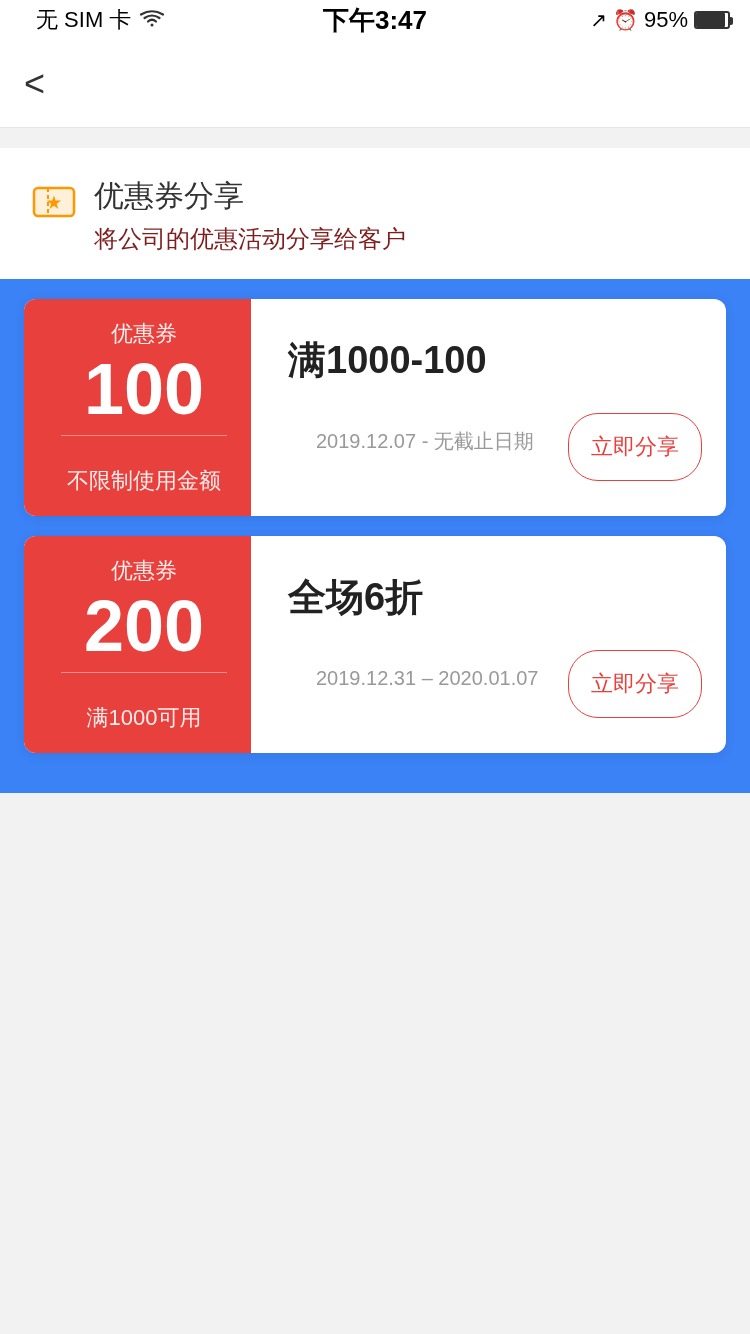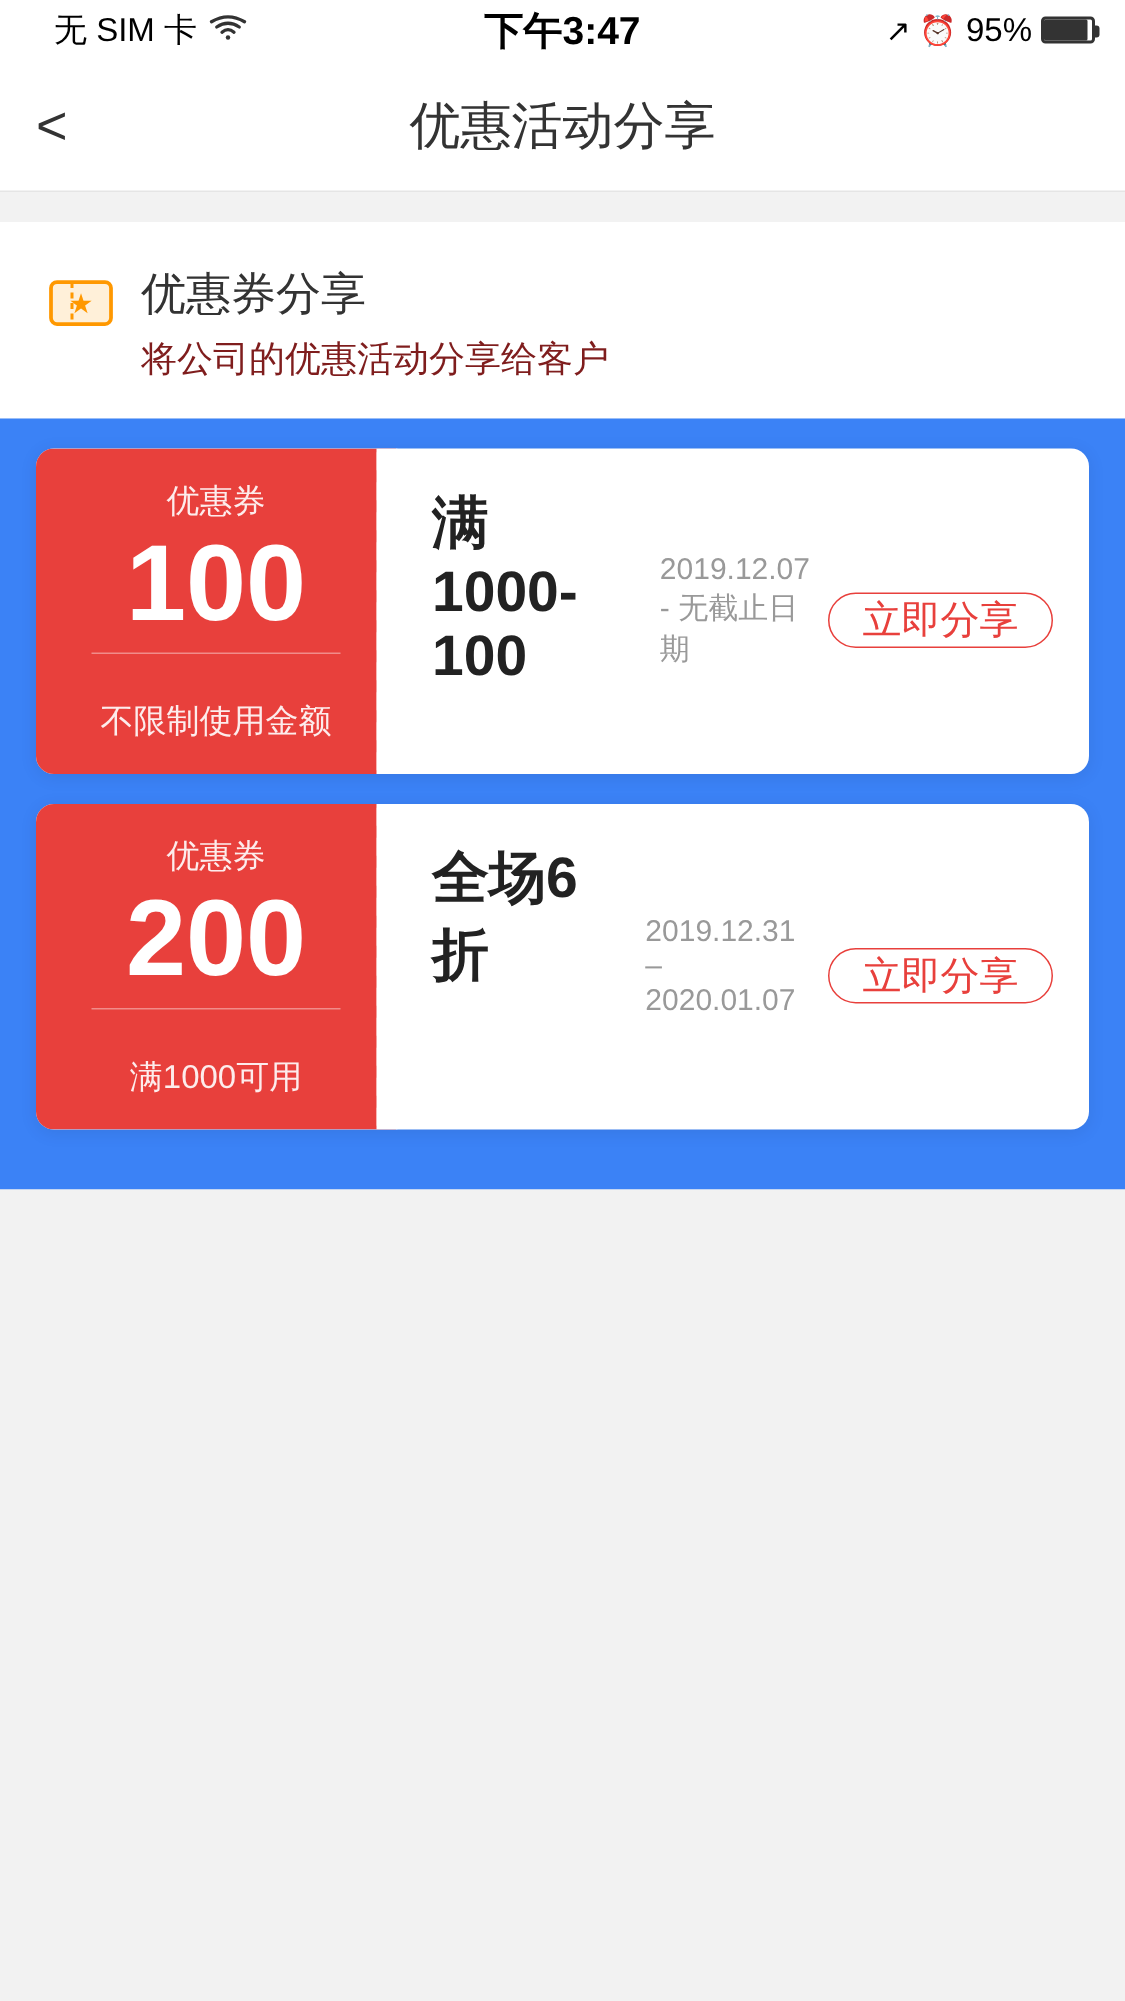--- a/index.html
+++ b/index.html
@@ -195,21 +195,21 @@
       color: rgba(255,255,255,0.9);
       text-align: center;
       margin-top: 20px;
     }
 
     
     .coupon-info {
       flex: 1;
       padding: 24px 24px;
       display: flex;
-      flex-direction: row;
+      flex-direction: column;
       justify-content: center;
       gap: 16px;
     }
     .coupon-name {
       font-size: 38px;
       font-weight: 700;
       color: #222;
     }
     .coupon-meta {
       display: flex;
@@ -221,22 +221,22 @@
       font-size: 20px;
       color: #999;
       flex: 1;
       margin-left: 28px;
     }
     .share-btn {
       border: 1.5px solid #e8403c;
       color: #e8403c;
       background: #fff;
       border-radius: 30px;
-      padding: 0 22px;
-      font-size: 26px;
+      padding: 18px 22px;
+      font-size: 22px;
       cursor: pointer;
       white-space: nowrap;
       flex-shrink: 0;
       margin-top: 11px;
     }
 
     
     .bottom-area {
       flex: 1;
       background: #f2f2f2;
@@ -264,21 +264,20 @@
     <span style="font-size:20px;">⏰</span>
     <span>95%</span>
     <span class="battery-icon">
       <div class="battery-fill"></div>
     </span>
   </div>
 </div>
 
 <div class="nav-bar">
   <span class="nav-back">&lt;</span>
-  <span class="nav-title">优惠活动分享</span>
 </div>
 
 <div class="divider"></div>
 
 <div class="section-header">
   <div class="section-icon">
     
     <svg viewBox="0 0 48 48" width="48" height="48">
       <rect x="4" y="10" width="40" height="28" rx="4" fill="#FF9800" opacity="0.15"></rect>
       <rect x="4" y="10" width="40" height="28" rx="4" fill="none" stroke="#FF9800" stroke-width="2.5"></rect>

